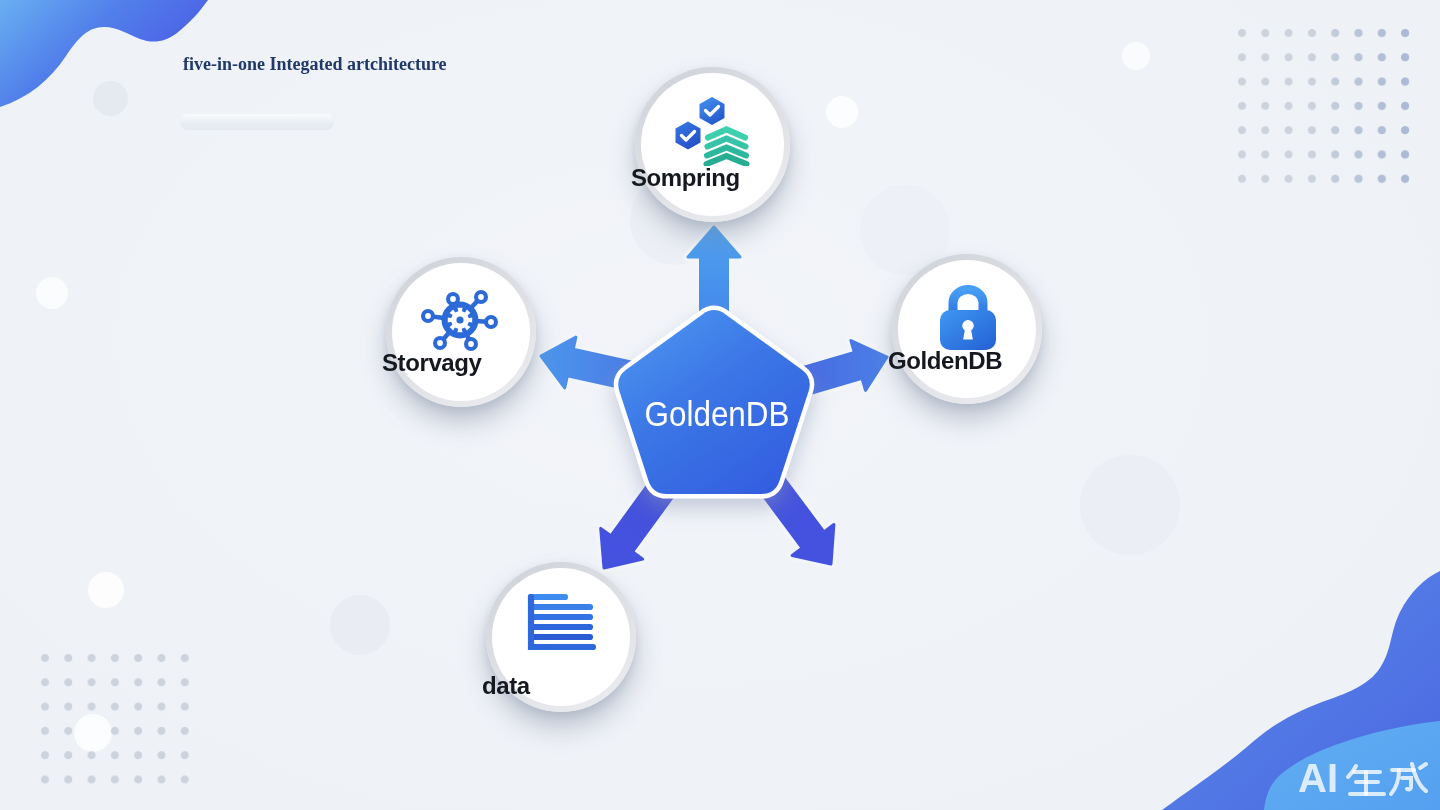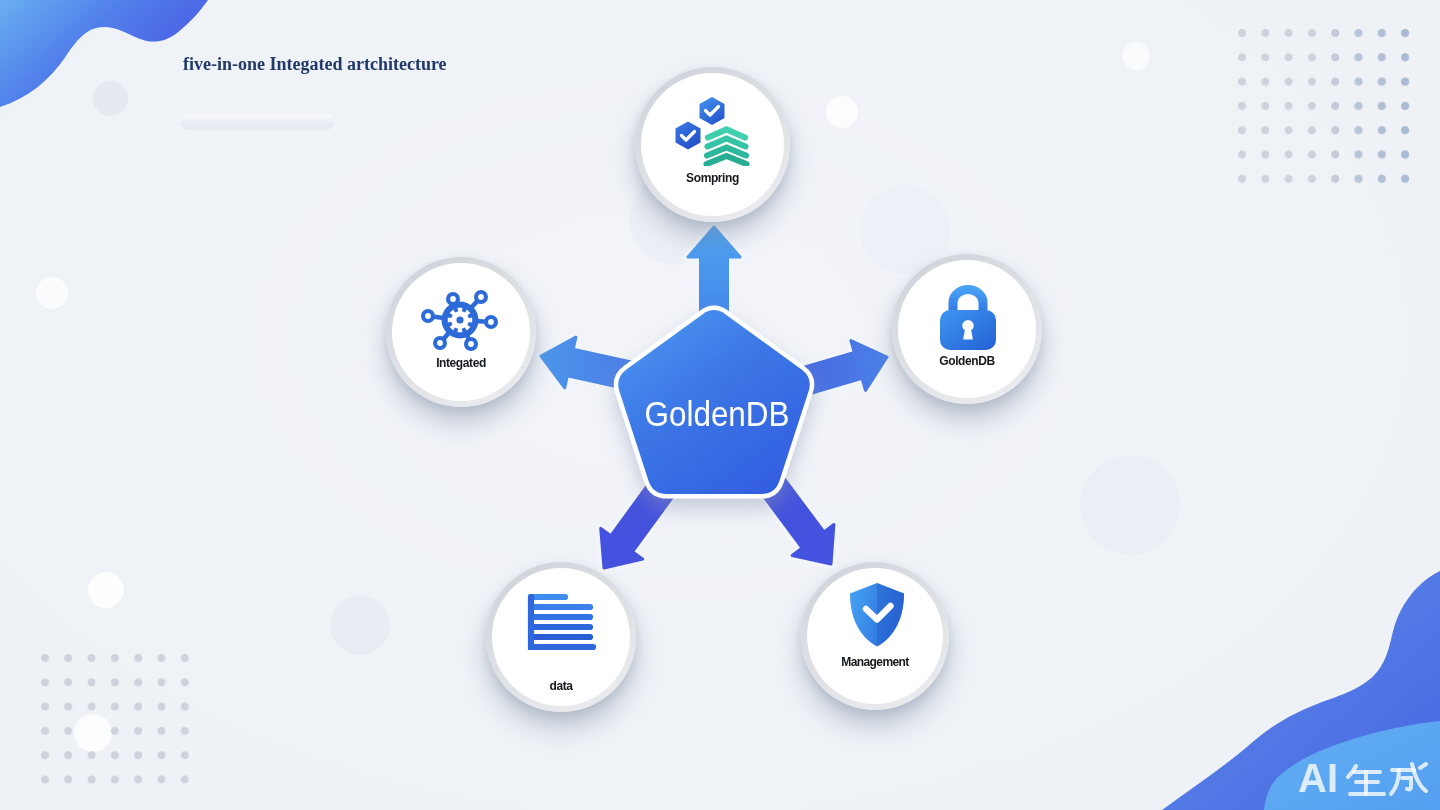--- a/index.html
+++ b/index.html
@@ -23,21 +23,21 @@
     background:linear-gradient(180deg,#fafbfd 0%,#e8ecf2 60%,#e5e9f0 100%);}
   
   .node{position:absolute;border-radius:50%;
     background:linear-gradient(#ffffff,#ffffff) padding-box,
                linear-gradient(150deg,#cdd2d8 0%,#dee0e5 50%,#eceef1 100%) border-box;
     border:6px solid transparent;
     box-shadow:0 16px 24px rgba(122,135,158,.42),0 4px 8px rgba(122,135,158,.2);
     box-sizing:border-box;}
   .node .icn{position:absolute;}
   .node .lbl{position:absolute;left:-10px;right:-10px;font-weight:bold;color:#15181e;
-    text-align:center;font-size:12px;letter-spacing:-0.4px;line-height:26px;}
+    text-align:left;font-size:24px;letter-spacing:-0.4px;line-height:26px;}
   
   #wm{position:absolute;right:10px;bottom:10px;}
 </style>
 </head>
 <body>
 <div id="stage">
 
   <div class="soft" style="left:93px;top:81px;width:35px;height:35px;background:#e5e9f0;"></div>
   <div class="soft" style="left:36px;top:277px;width:32px;height:32px;background:#fbfcfe;"></div>
   <div class="soft" style="left:88px;top:572px;width:36px;height:36px;background:#fdfdfe;"></div>
@@ -181,21 +181,21 @@
           <circle cx="62" cy="8" r="2.9"></circle>
         <circle cx="9" cy="27" r="2.9"></circle>
           <circle cx="72" cy="33" r="2.9"></circle>
         <circle cx="21" cy="54" r="2.9"></circle>
           <circle cx="52" cy="55" r="2.9"></circle>
       </g>
       <circle cx="41" cy="31" r="18.5" fill="#2c6ad8"></circle>
       <path d="M53.2,28.5 L53.2,33.5 L49.8,33.0 L48.4,36.1 L51.4,37.9 L47.9,41.4 L45.8,38.6 L42.7,39.8 L43.5,43.2 L38.5,43.2 L39.0,39.8 L35.9,38.4 L34.1,41.4 L30.6,37.9 L33.4,35.8 L32.2,32.7 L28.8,33.5 L28.8,28.5 L32.2,29.0 L33.6,25.9 L30.6,24.1 L34.1,20.6 L36.2,23.4 L39.3,22.2 L38.5,18.8 L43.5,18.8 L43.0,22.2 L46.1,23.6 L47.9,20.6 L51.4,24.1 L48.6,26.2 L49.8,29.3 Z" fill="#ffffff"></path>
       <circle cx="41" cy="31" r="3.6" fill="#2c6ad8"></circle>
     </svg>
-    <div class="lbl" style="top:87px;">Integated</div>
+    <div class="lbl" style="top:87px;">Storvagy</div>
   </div>
 
   <div class="node" style="left:892px;top:254px;width:150px;height:150px;">
     <svg class="icn" style="left:39px;top:19px" width="62" height="72" viewBox="0 0 62 72">
       <defs>
         <linearGradient id="lockg" x1="0" y1="0" x2="1" y2="1">
           <stop offset="0" stop-color="#3f97f2"></stop>
             <stop offset="1" stop-color="#2360d4"></stop>
         </linearGradient>
         <linearGradient id="lockg2" x1="0" y1="0" x2="0" y2="1">
@@ -217,34 +217,20 @@
         <path d="M9,15 h56" stroke="#3a7fea"></path>
         <path d="M9,25 h56" stroke="#3372e4"></path>
         <path d="M9,35 h56" stroke="#2d66dc"></path>
         <path d="M9,45 h56" stroke="#2a5cd4"></path>
         <path d="M6,5 v50 h62" stroke="#2e68dc"></path>
       </g>
     </svg>
     <div class="lbl" style="top:87px;margin-top:18px;">data</div>
   </div>
 
-  <div class="node" style="left:801px;top:562px;width:148px;height:148px;">
-    <svg class="icn" style="left:41px;top:14px" width="58" height="66" viewBox="0 0 58 66">
-      <defs>
-        <linearGradient id="shg" x1="0" y1="0" x2="1" y2="0.25">
-          <stop offset="0" stop-color="#46a4f4"></stop>
-            <stop offset="1" stop-color="#2a6ad8"></stop>
-        </linearGradient>
-      </defs>
-      <path d="M29,1 L56,11.5 C56,34 48,54 29,64.5 C10,54 2,34 2,11.5 Z" fill="url(#shg)"></path>
-      <path d="M29,1 L56,11.5 C56,34 48,54 29,64.5 Z" fill="#2257c8" opacity=".4"></path>
-      <path d="M18,27 l11,10.5 l13.5,-13.5" stroke="#fff" stroke-width="6.4" fill="none" stroke-linecap="round" stroke-linejoin="round"></path>
-    </svg>
-    <div class="lbl" style="top:81px;letter-spacing:-0.6px;">Management</div>
-  </div>
 
   <svg id="wm" width="132" height="42" viewBox="0 0 132 42">
     <g fill="none" stroke="rgba(255,255,255,.78)" stroke-linecap="round">
       <text x="0" y="34" font-family="Liberation Sans, sans-serif" font-size="40" font-weight="bold" fill="rgba(255,255,255,.78)" stroke="none">AI</text>
 
       <g stroke-width="4">
         <path d="M58,8 C56,12 53,16 50,19"></path>
         <path d="M56,14 H82"></path>
         <path d="M58,24 H80"></path>
         <path d="M68,14 V36"></path>

